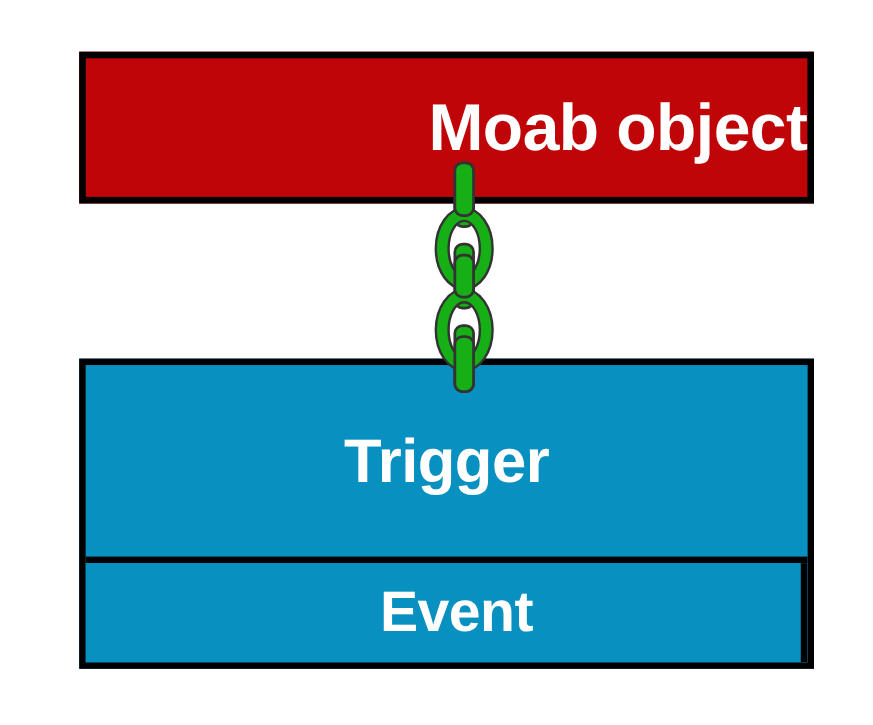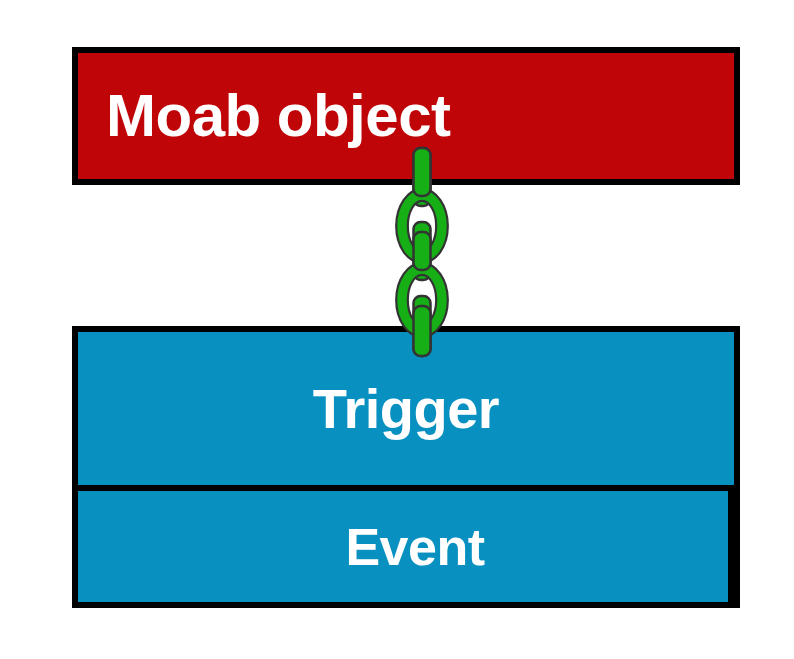--- a/index.html
+++ b/index.html
@@ -22,21 +22,21 @@
     background: #ffffff;
   }
 
   
   .node {
     position: absolute;
     box-sizing: border-box;
     border: 6px solid #000000;
     display: flex;
     align-items: center;
-    justify-content: flex-start;
+    justify-content: flex-end;
     padding-left: 28px;
   }
 
   .node-label {
     font-weight: bold;
     color: #ffffff;
     letter-spacing: -0.5px;
     line-height: 1;
     white-space: nowrap;
     font-stretch: condensed;
@@ -67,21 +67,21 @@
     border: 6px solid #000000;
     background: #0790c0;
     z-index: 1;
     display: flex;
     flex-direction: column;
   }
 
   #trigger-header {
     position: relative;
     box-sizing: border-box;
-    height: 159px;
+    height: 180px;
     background: #0790c0;
     border-bottom: 6px solid #000000;
     display: flex;
     align-items: center;
     justify-content: center;
   }
   #trigger-header .node-label {
     font-size: 56px;
   }
 

